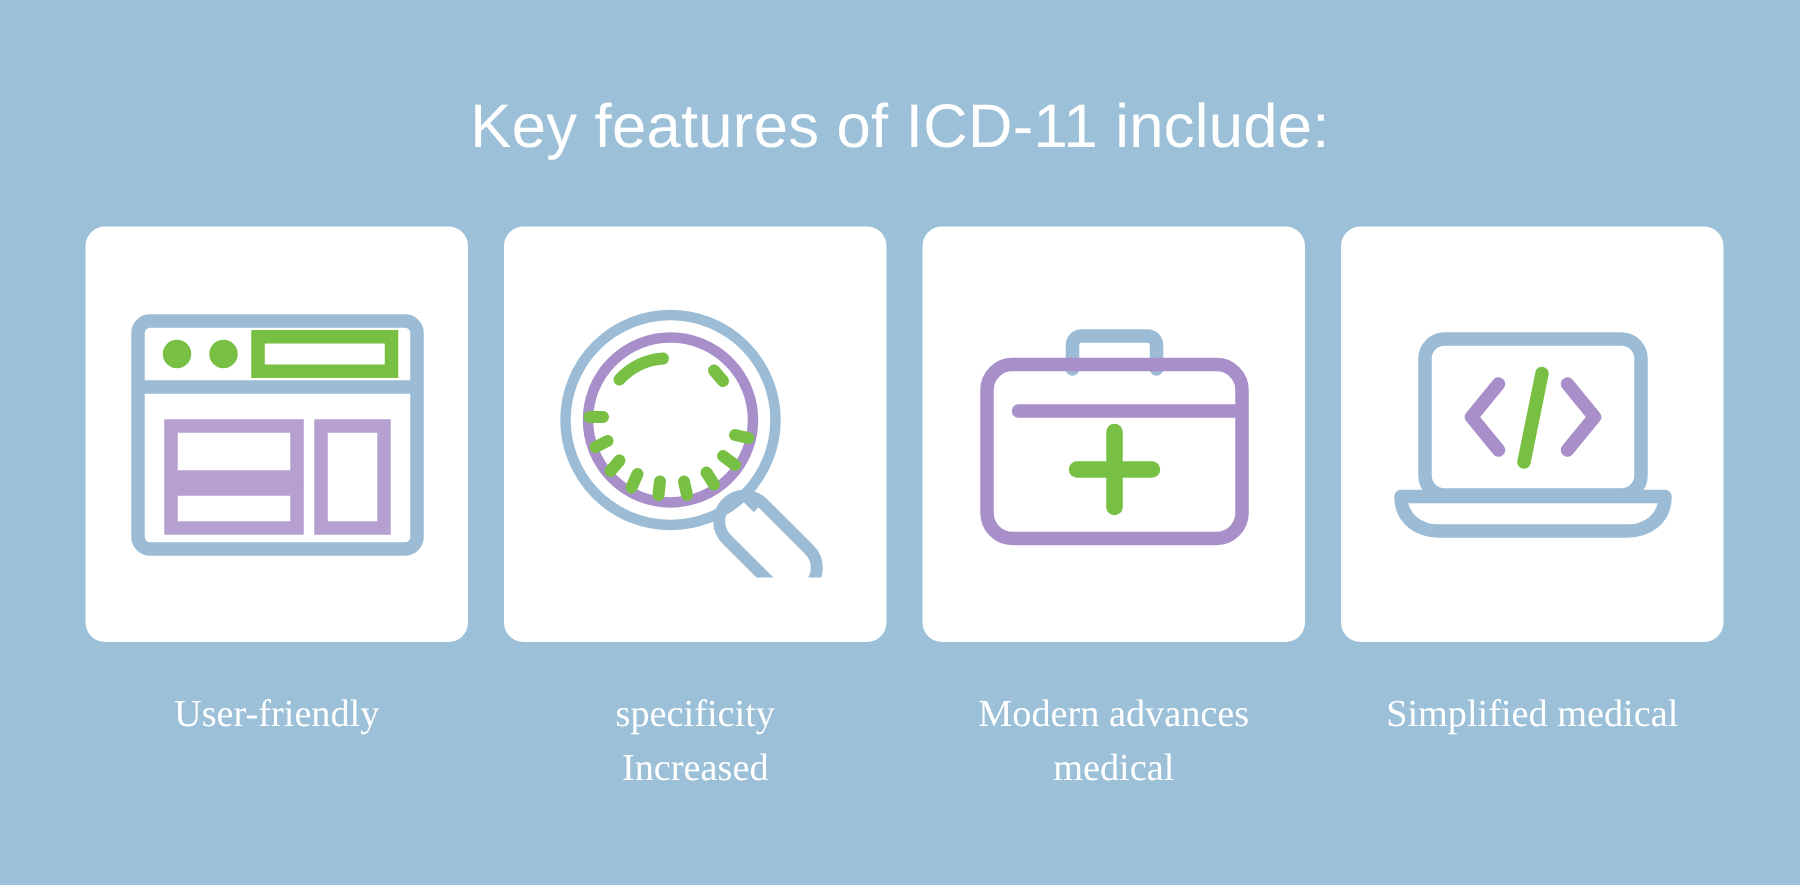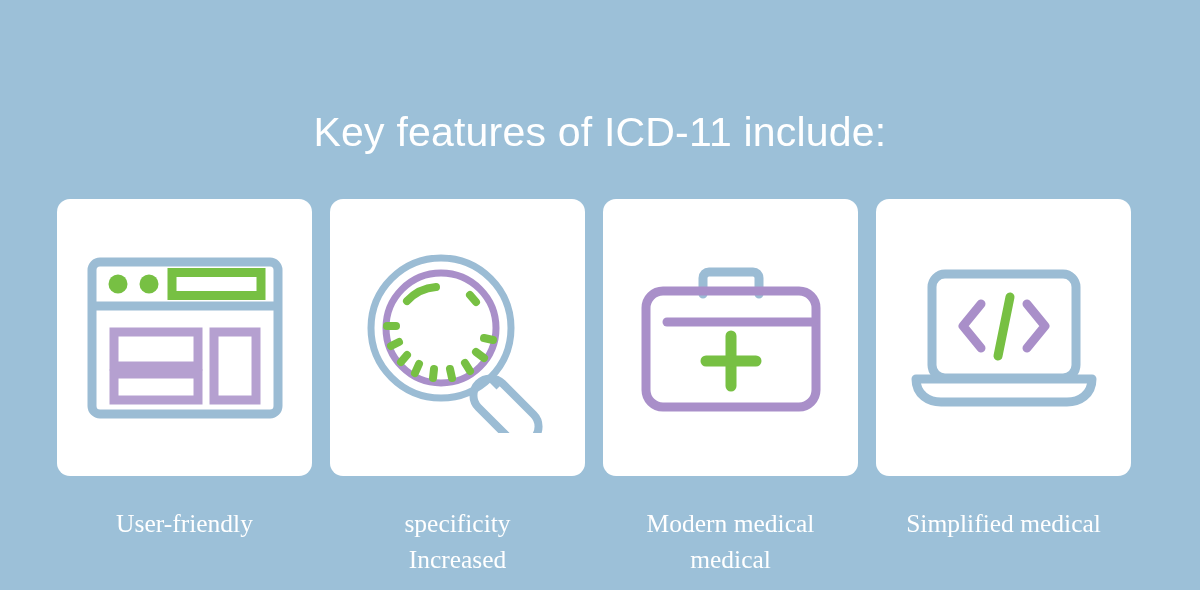--- a/index.html
+++ b/index.html
@@ -3,41 +3,41 @@
 <meta charset="utf-8">
 <style>
   html,body{margin:0;padding:0;}
   body{
     width:1200px;height:590px;
     background:#9cc0d8;
     font-family:"Liberation Sans", sans-serif;
     overflow:hidden;
     position:relative;
   }
-  .stage{position:absolute;inset:0;margin-top:48px;}
+  .stage{position:absolute;inset:0;}
 
   .title{
     position:absolute;
     left:0;right:0;top:62px;
     text-align:center;
     color:#ffffff;
     font-family:"Liberation Sans", sans-serif;
     font-size:41px;
     font-weight:400;
     letter-spacing:0.2px;
     line-height:1.1;
     white-space:nowrap;
   }
 
   .cards{
     position:absolute;
     left:57px;top:151px;
     width:1086px;
     display:flex;
-    gap:18px;
+    gap:24px;
   }
   .col{width:255px;display:flex;flex-direction:column;align-items:center;}
   .card{
     width:255px;height:277px;
     background:#ffffff;
     border-radius:13px;
     display:flex;align-items:center;justify-content:center;
     box-sizing:border-box;
   }
   .card svg{display:block;}
@@ -116,21 +116,21 @@
           <path d="M62 30 L62 14 A6 6 0 0 1 68 8 L112 8 A6 6 0 0 1 118 14 L118 30" fill="none" stroke="#9bbcd4" stroke-width="9" stroke-linecap="round"></path>
           <rect x="5" y="27" width="170" height="116" rx="17" ry="17" fill="none" stroke="#a98fc9" stroke-width="9"></rect>
           <line x1="26" y1="58" x2="172" y2="58" stroke="#a98fc9" stroke-width="9" stroke-linecap="round"></line>
           <g stroke="#77c043" stroke-width="11" stroke-linecap="round">
             <line x1="90" y1="72" x2="90" y2="122"></line>
             <line x1="65" y1="97" x2="115" y2="97"></line>
           </g>
         </svg>
       </div>
       <div class="caption">
-        <div>Modern medical</div>
+        <div>Modern advances</div>
         <div>medical</div>
       </div>
     </div>
 
     <div class="col">
       <div class="card">
         <svg width="190" height="140" viewBox="0 0 190 140">
           <rect x="23" y="6" width="144" height="104" rx="13" ry="13" fill="none" stroke="#9bbcd4" stroke-width="9"></rect>
           <path d="M7 111 L183 111 A0 0 0 0 1 183 111 C183 127 170 134 158 134 L32 134 C20 134 7 127 7 111 Z" fill="none" stroke="#9bbcd4" stroke-width="9" stroke-linejoin="round"></path>
           <g stroke="#a98fc9" stroke-width="9" stroke-linecap="round" stroke-linejoin="round" fill="none">

